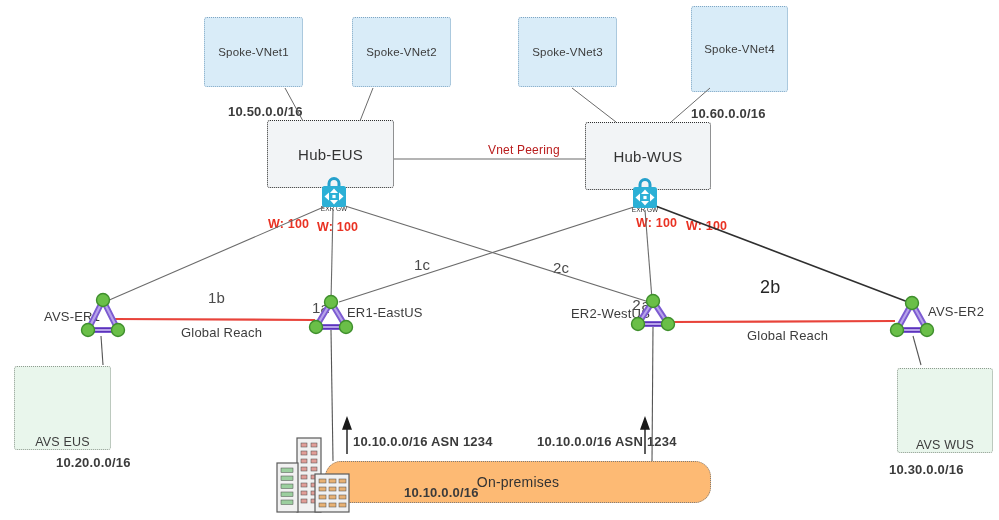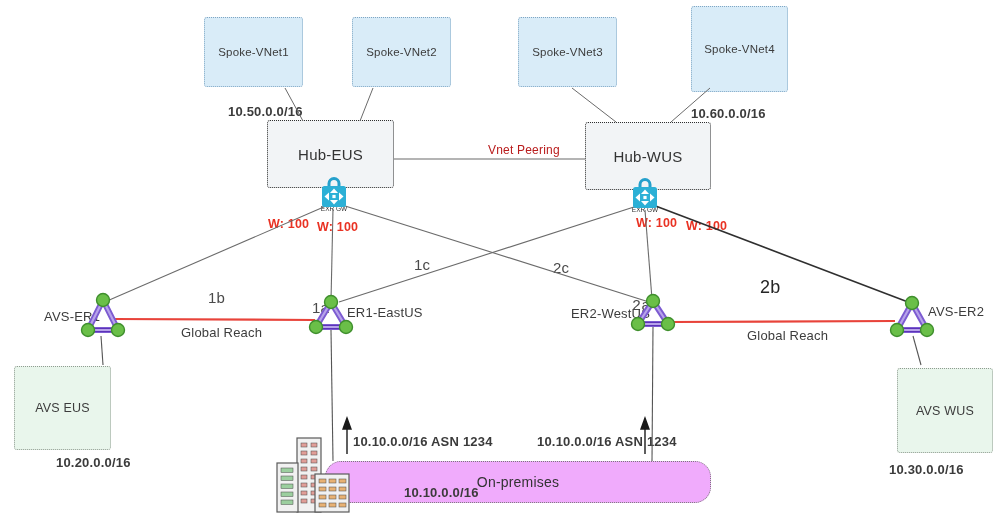--- a/index.html
+++ b/index.html
@@ -4,22 +4,22 @@
 <style>
   html,body{margin:0;padding:0;background:#ffffff;}
   .canvas{
     position:relative;width:999px;height:520px;background:#ffffff;overflow:hidden;
     font-family:"Liberation Sans","DejaVu Sans",sans-serif;
   }
   .box{position:absolute;box-sizing:border-box;display:flex;align-items:center;justify-content:center;
        border-radius:3px;font-weight:500;letter-spacing:.2px;}
   .spoke{background:#d9ecf8;border:1.6px dotted #7fa6c4;font-size:11.5px;color:#3c3c3c;}
   .hub{background:#f2f4f6;border:1.8px dotted #2e2e2e;font-size:15px;color:#333;}
-  .avs{background:#e9f6ec;border:1.5px dotted #8f9b90;font-size:12.5px;color:#3c3c3c;}
-  .onprem{background:#f0abfc;border:1.3px dotted #7c7c7c;border-radius:16px;font-size:14px;color:#333;}
+  .avs{background:#e9f6ec;border:1.5px dotted #8f9b90;font-size:12.5px;color:#3c3c3c;align-items:flex-end;}
+  .onprem{background:#fdba74;border:1.3px dotted #7c7c7c;border-radius:16px;font-size:14px;color:#333;}
   .lbl{position:absolute;white-space:nowrap;color:#3d3d3d;font-weight:500;letter-spacing:.2px;}
   .red{color:#e93223;}
   .cidr{font-size:13px;font-weight:600;color:#3b3b3b;}
   .link-lbl{font-size:15px;color:#4a4a4a;margin-top:44px;}
   .weight{font-size:12.5px;font-weight:600;}
   .circuit-lbl{font-size:13px;color:#3c3c3c;}
   .tiny{font-size:6.5px;color:#2e2e2e;letter-spacing:0;text-align:center;}
   .wires{position:absolute;left:0;top:0;pointer-events:none;}
 </style>
 </head>

